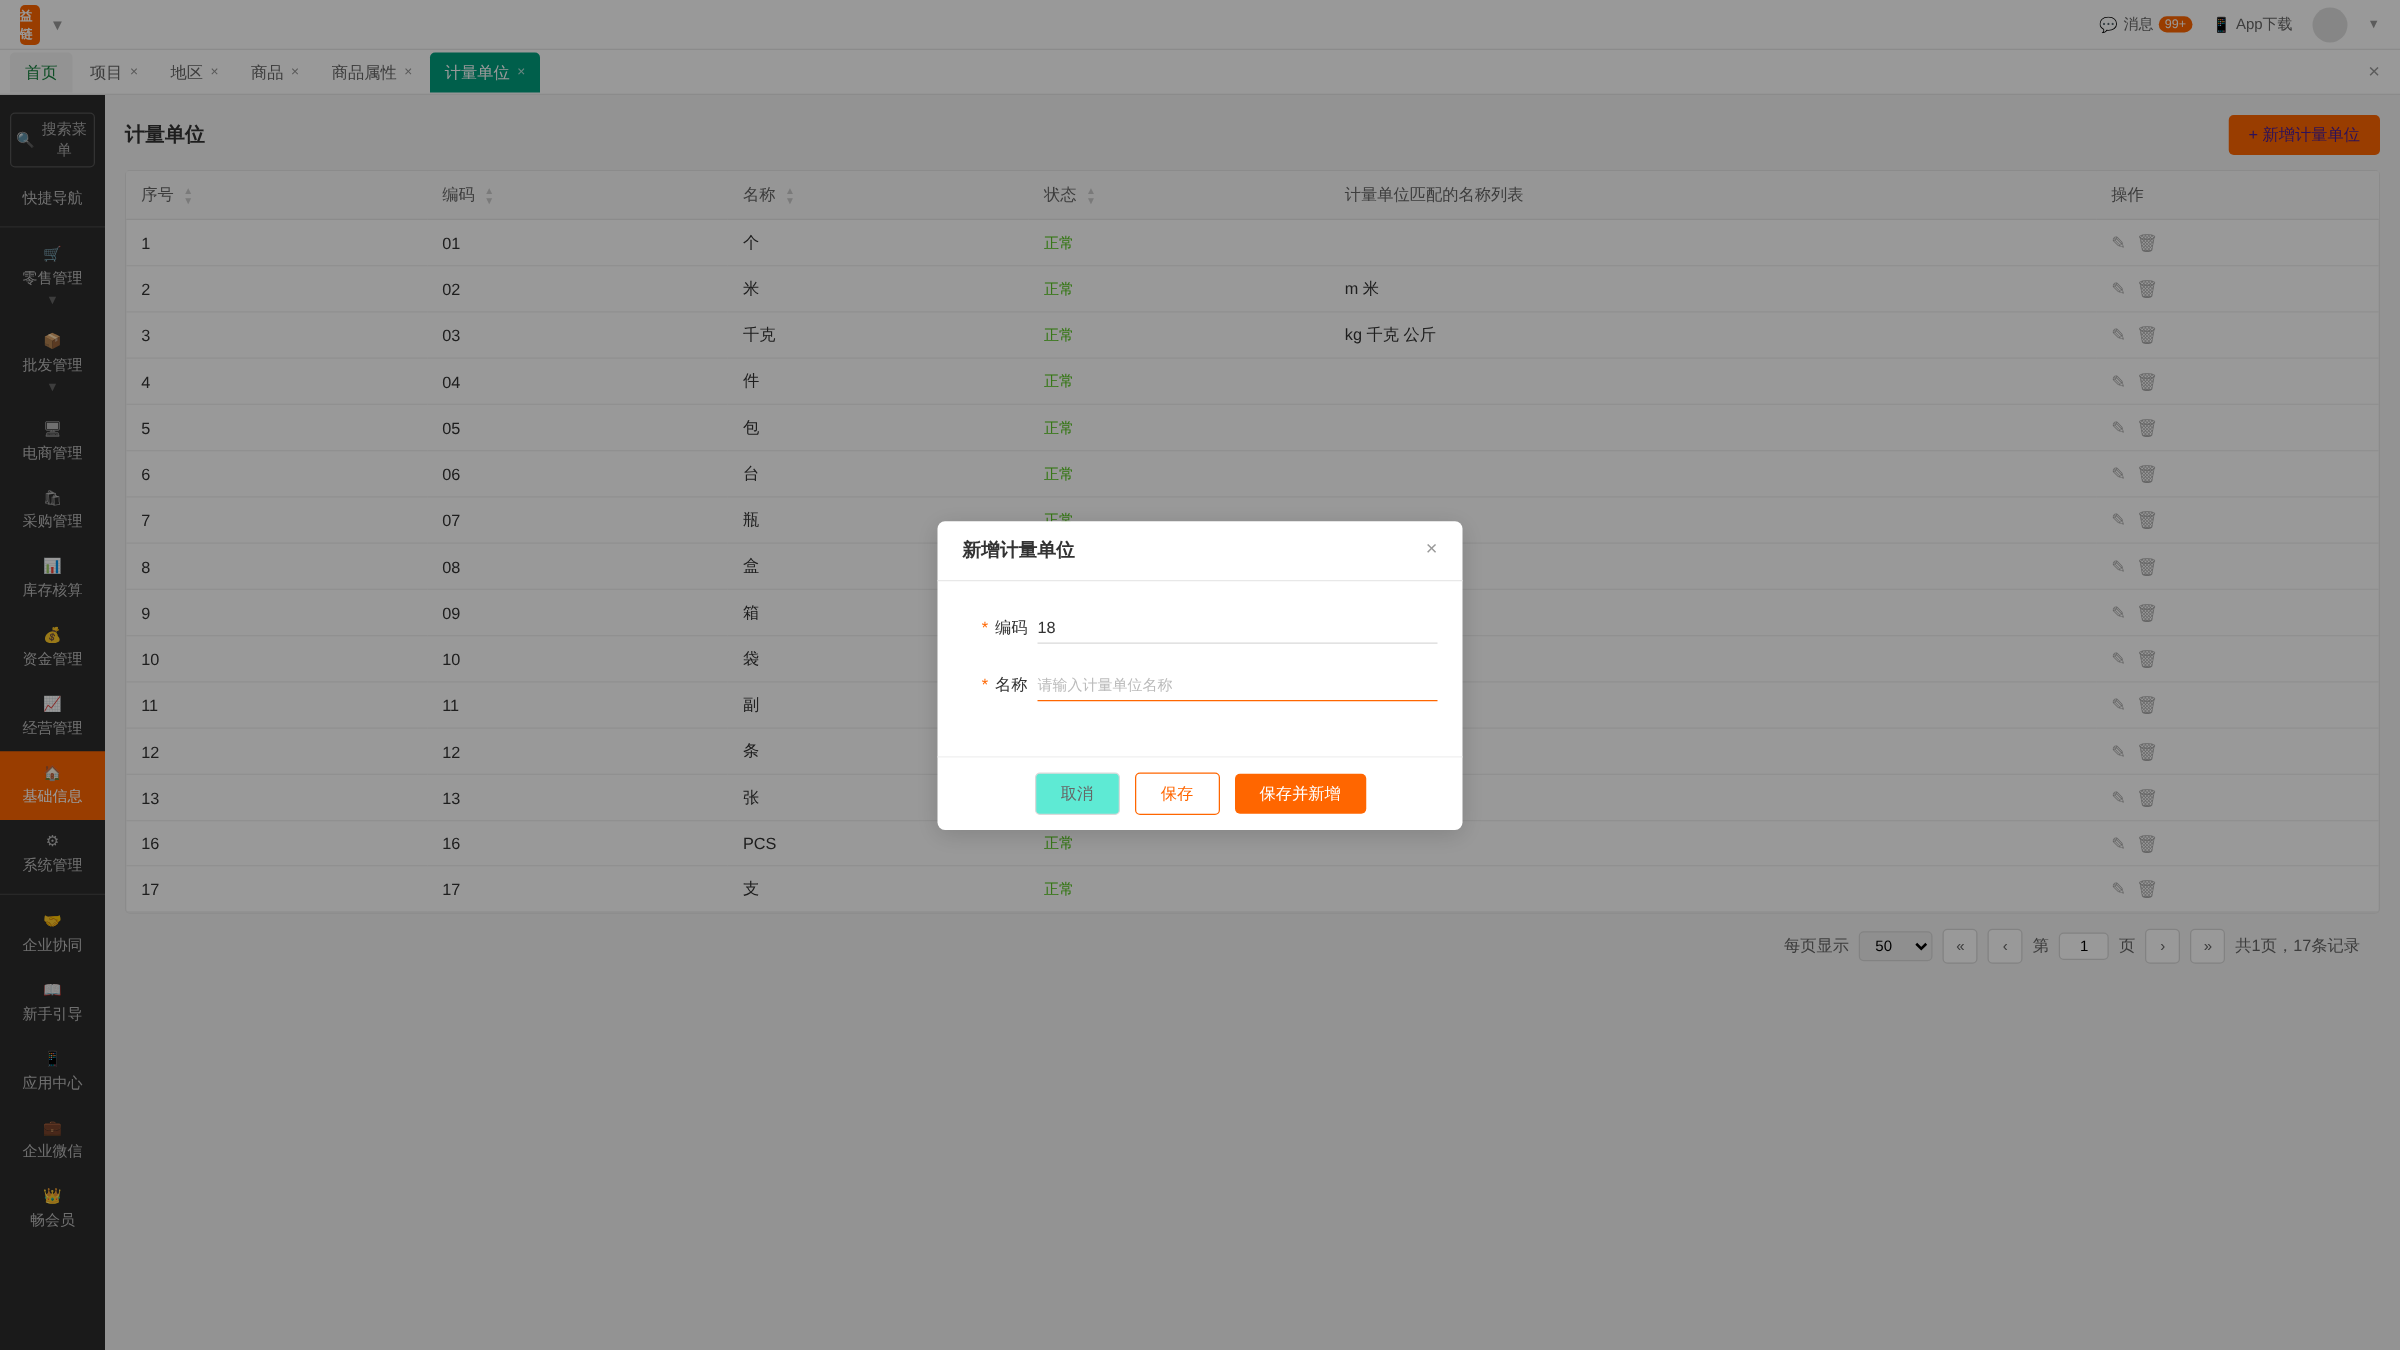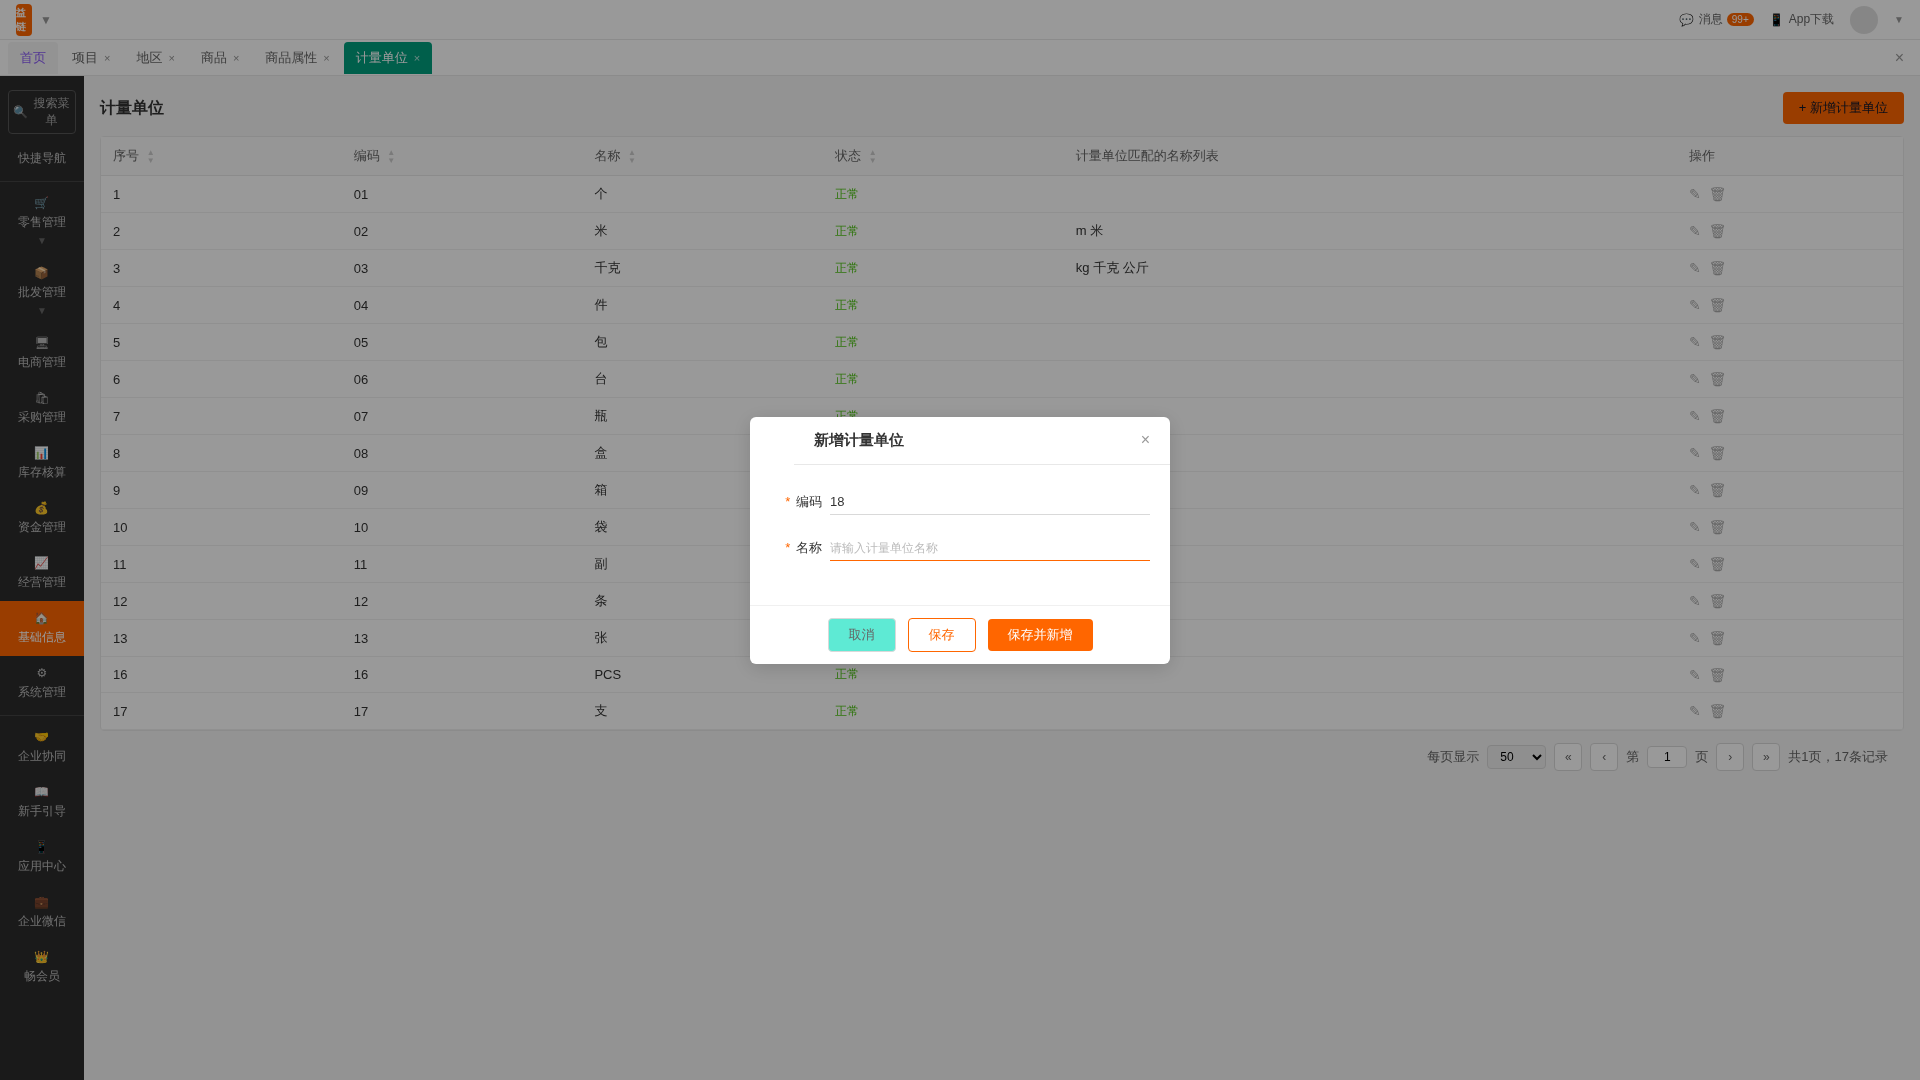--- a/index.html
+++ b/index.html
@@ -14,42 +14,42 @@
     .top-bar-btn { display: flex; align-items: center; gap: 4px; font-size: 12px; color: #666; cursor: pointer; }
     .badge { background: #f60; color: #fff; border-radius: 10px; padding: 1px 5px; font-size: 10px; }
     .avatar { width: 28px; height: 28px; background: #e0e0e0; border-radius: 50%; }
     .chevron-down { font-size: 10px; color: #999; }
 
     
     .tab-bar { height: 36px; background: #fff; display: flex; align-items: center; padding: 0 8px; border-bottom: 1px solid #e8e8e8; gap: 2px; }
     .tab { height: 32px; padding: 0 12px; display: flex; align-items: center; gap: 6px; border-radius: 4px 4px 0 0; cursor: pointer; font-size: 13px; color: #666; white-space: nowrap; }
     .tab.active { background: #009e7e; color: #fff; }
     .tab .close-btn { font-size: 11px; cursor: pointer; opacity: 0.7; }
-    .tab.home { background: #f5f5f5; color: #8b5cf6; }
+    .tab.home { background: #f5f5f5; color: #15803d; }
     .tab-close-all { margin-left: auto; font-size: 16px; color: #999; cursor: pointer; padding: 0 8px; }
 
     
     .main-layout { display: flex; height: calc(1080px - 40px - 36px); }
 
     
     .sidebar { width: 84px; background: #2c2c2c; display: flex; flex-direction: column; padding: 8px 0; }
     .sidebar-search { padding: 6px 8px; }
     .sidebar-search-btn { width: 100%; background: none; border: 1px solid #555; border-radius: 4px; color: #aaa; padding: 4px; font-size: 12px; cursor: pointer; display: flex; align-items: center; justify-content: center; gap: 4px; }
     .sidebar-item { padding: 10px 8px; display: flex; flex-direction: column; align-items: center; cursor: pointer; color: #bbb; font-size: 12px; gap: 4px; }
     .sidebar-item.active { background: #f60; color: #fff; }
     .sidebar-divider { height: 1px; background: #444; margin: 4px 0; }
     .sidebar-item .arrow { font-size: 10px; color: #666; }
 
     
     .content-area { flex: 1; overflow: auto; padding: 16px; background: #f5f5f5; position: relative; }
 
     
     .page-header { display: flex; align-items: center; justify-content: space-between; margin-bottom: 12px; }
     .page-title { font-size: 16px; font-weight: bold; color: #333; }
-    .add-btn { background: #f60; color: #0f172a; border: none; border-radius: 4px; padding: 7px 16px; font-size: 13px; cursor: pointer; white-space: nowrap; }
+    .add-btn { background: #f60; color: #4c1d95; border: none; border-radius: 4px; padding: 7px 16px; font-size: 13px; cursor: pointer; white-space: nowrap; }
 
     
     .table-container { background: #fff; border-radius: 4px; border: 1px solid #e8e8e8; }
     table { width: 100%; border-collapse: collapse; }
     thead tr { background: #fafafa; }
     thead th { padding: 10px 12px; text-align: left; font-size: 13px; color: #666; border-bottom: 1px solid #e8e8e8; font-weight: normal; white-space: nowrap; }
     thead th .sort-icons { display: inline-flex; flex-direction: column; margin-left: 4px; vertical-align: middle; }
     thead th .sort-icons span { font-size: 8px; line-height: 1; color: #ccc; }
     tbody tr { border-bottom: 1px solid #f0f0f0; }
     tbody td { padding: 9px 12px; font-size: 13px; color: #333; }
@@ -61,21 +61,21 @@
     .pagination { display: flex; align-items: center; justify-content: flex-end; padding: 12px 16px; gap: 8px; font-size: 13px; color: #666; }
     .pagination-select { border: 1px solid #d9d9d9; border-radius: 4px; padding: 3px 8px; font-size: 12px; }
     .page-btn { width: 28px; height: 28px; border: 1px solid #d9d9d9; border-radius: 4px; background: #fff; cursor: pointer; display: flex; align-items: center; justify-content: center; font-size: 12px; color: #666; }
     .page-input { width: 40px; border: 1px solid #d9d9d9; border-radius: 4px; padding: 3px 6px; text-align: center; font-size: 12px; }
 
     
     .overlay { position: fixed; top: 0; left: 0; right: 0; bottom: 0; background: rgba(0,0,0,0.4); z-index: 100; display: flex; align-items: center; justify-content: center; }
 
     
     .modal { background: #fff; border-radius: 6px; width: 420px; box-shadow: 0 4px 20px rgba(0,0,0,0.15); }
-    .modal-header { padding: 14px 20px; border-bottom: 1px solid #e8e8e8; display: flex; align-items: center; justify-content: space-between; margin-left: 44px; }
+    .modal-header { padding: 14px 20px; border-bottom: 1px solid #e8e8e8; display: flex; align-items: center; justify-content: space-between; }
     .modal-title { font-size: 15px; font-weight: bold; color: #333; }
     .modal-close { font-size: 16px; color: #999; cursor: pointer; background: none; border: none; }
     .modal-body { padding: 24px 20px; }
     .form-row { display: flex; align-items: center; margin-bottom: 20px; }
     .form-label { width: 60px; text-align: right; font-size: 13px; color: #333; padding-right: 8px; }
     .form-required { color: #f60; margin-right: 2px; }
     .form-input { flex: 1; border: none; border-bottom: 1px solid #d9d9d9; padding: 5px 0; font-size: 13px; outline: none; color: #333; }
     .form-input.has-value { border-bottom-color: #d9d9d9; }
     .form-input.active-field { border-bottom-color: #f60; }
     .form-input::placeholder { color: #bbb; font-size: 12px; }

